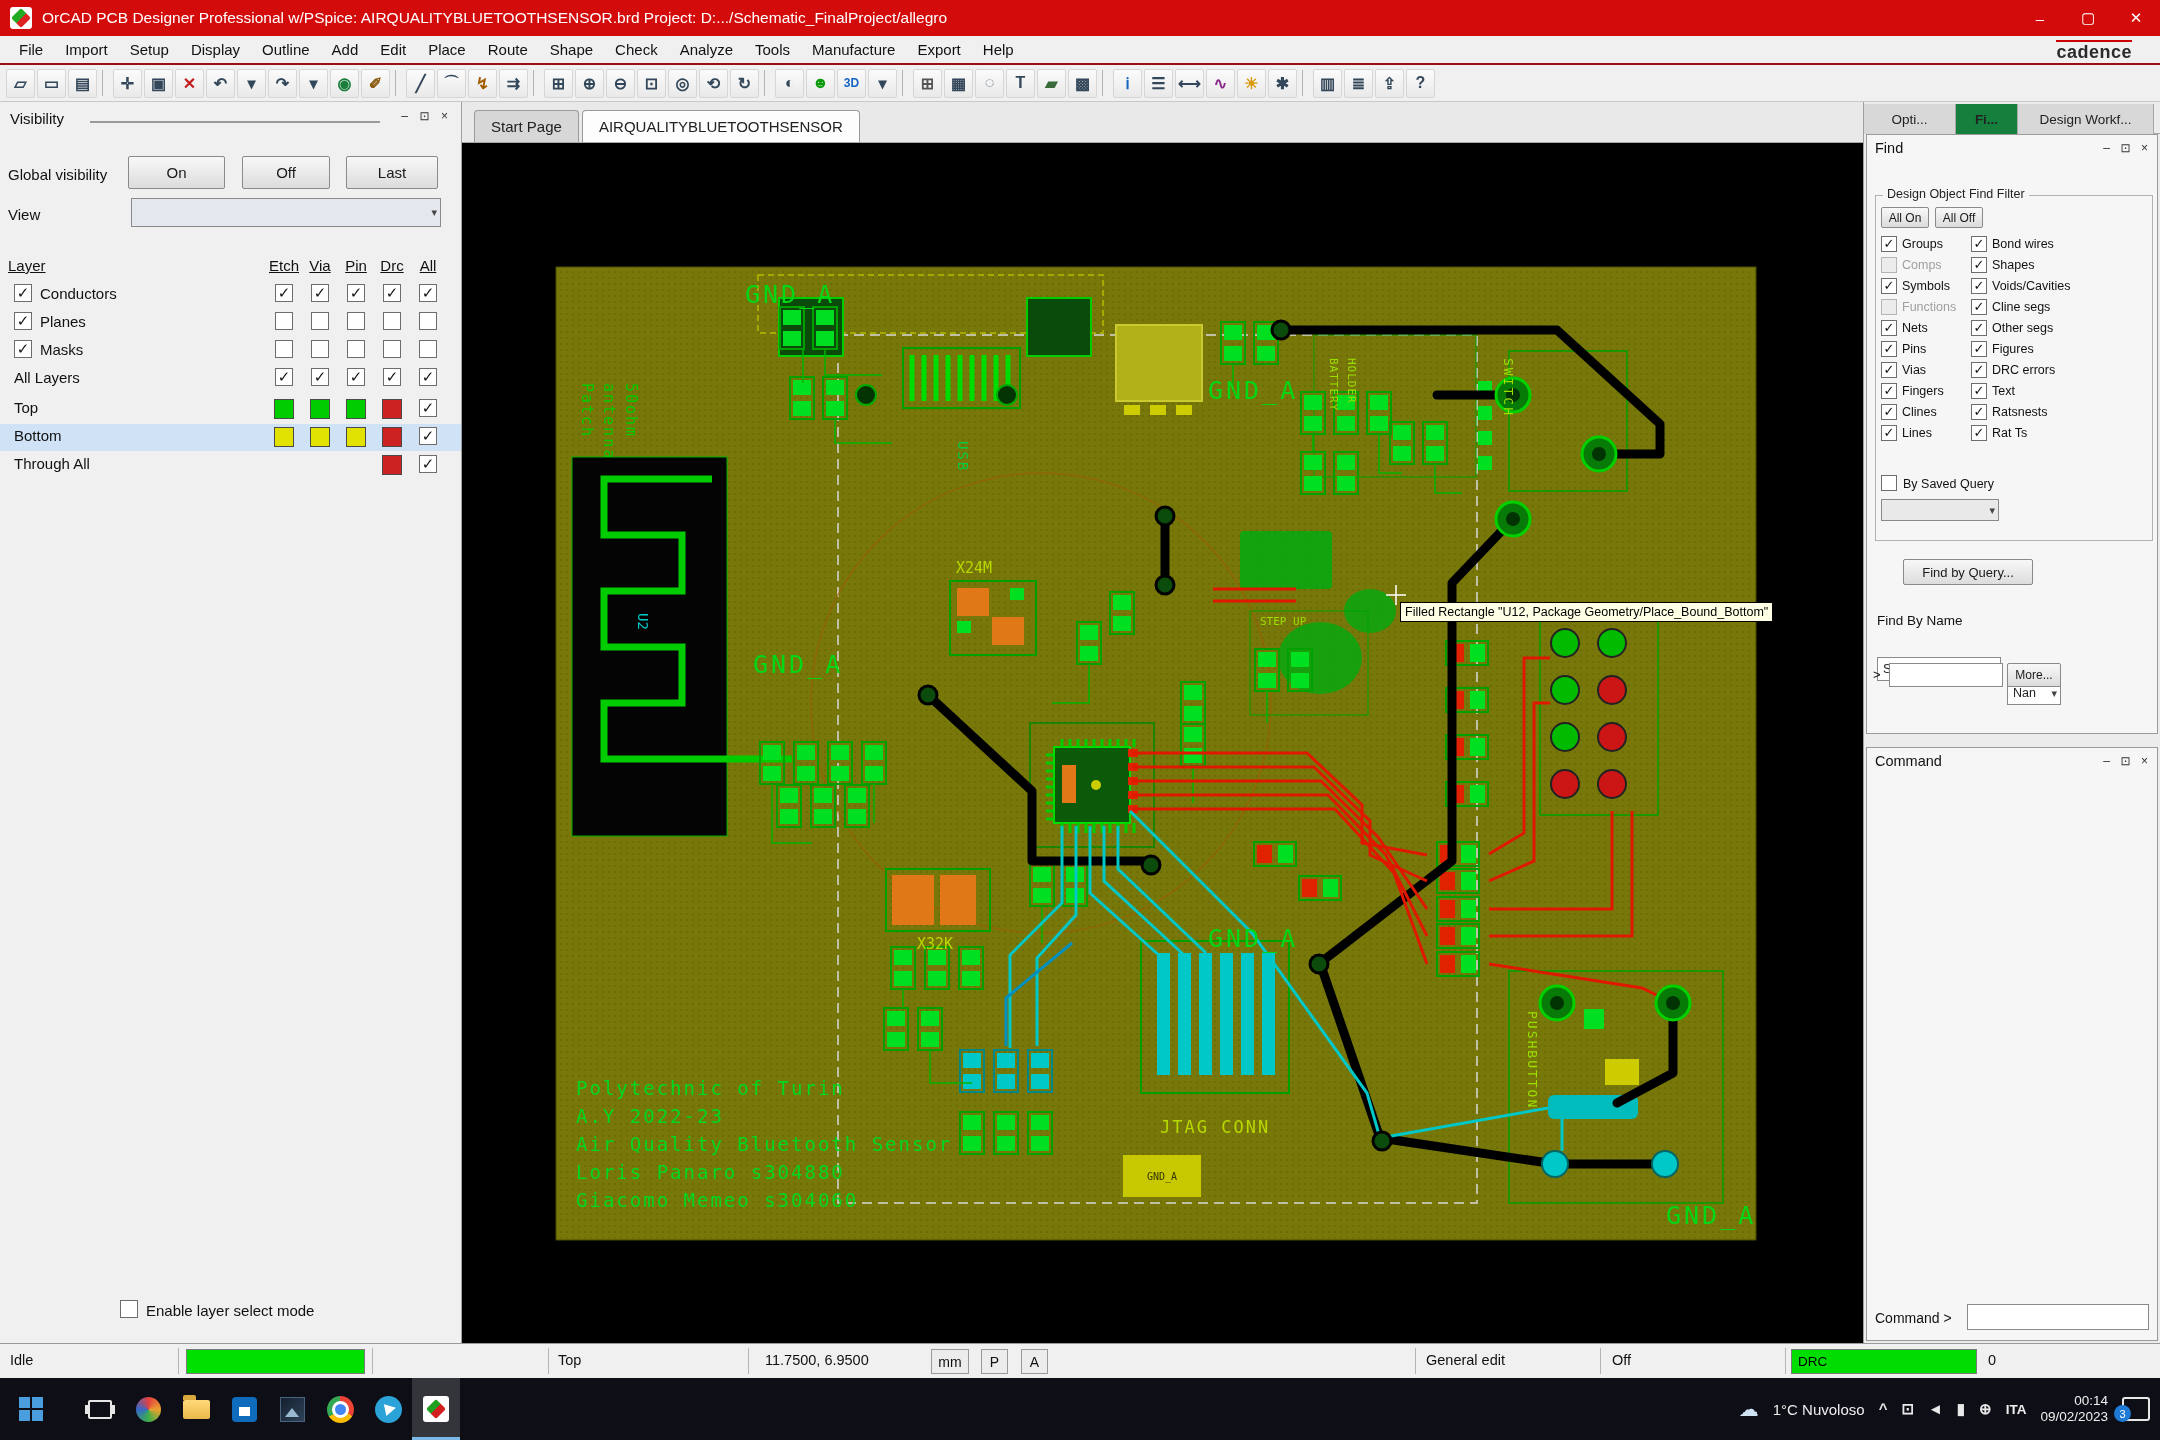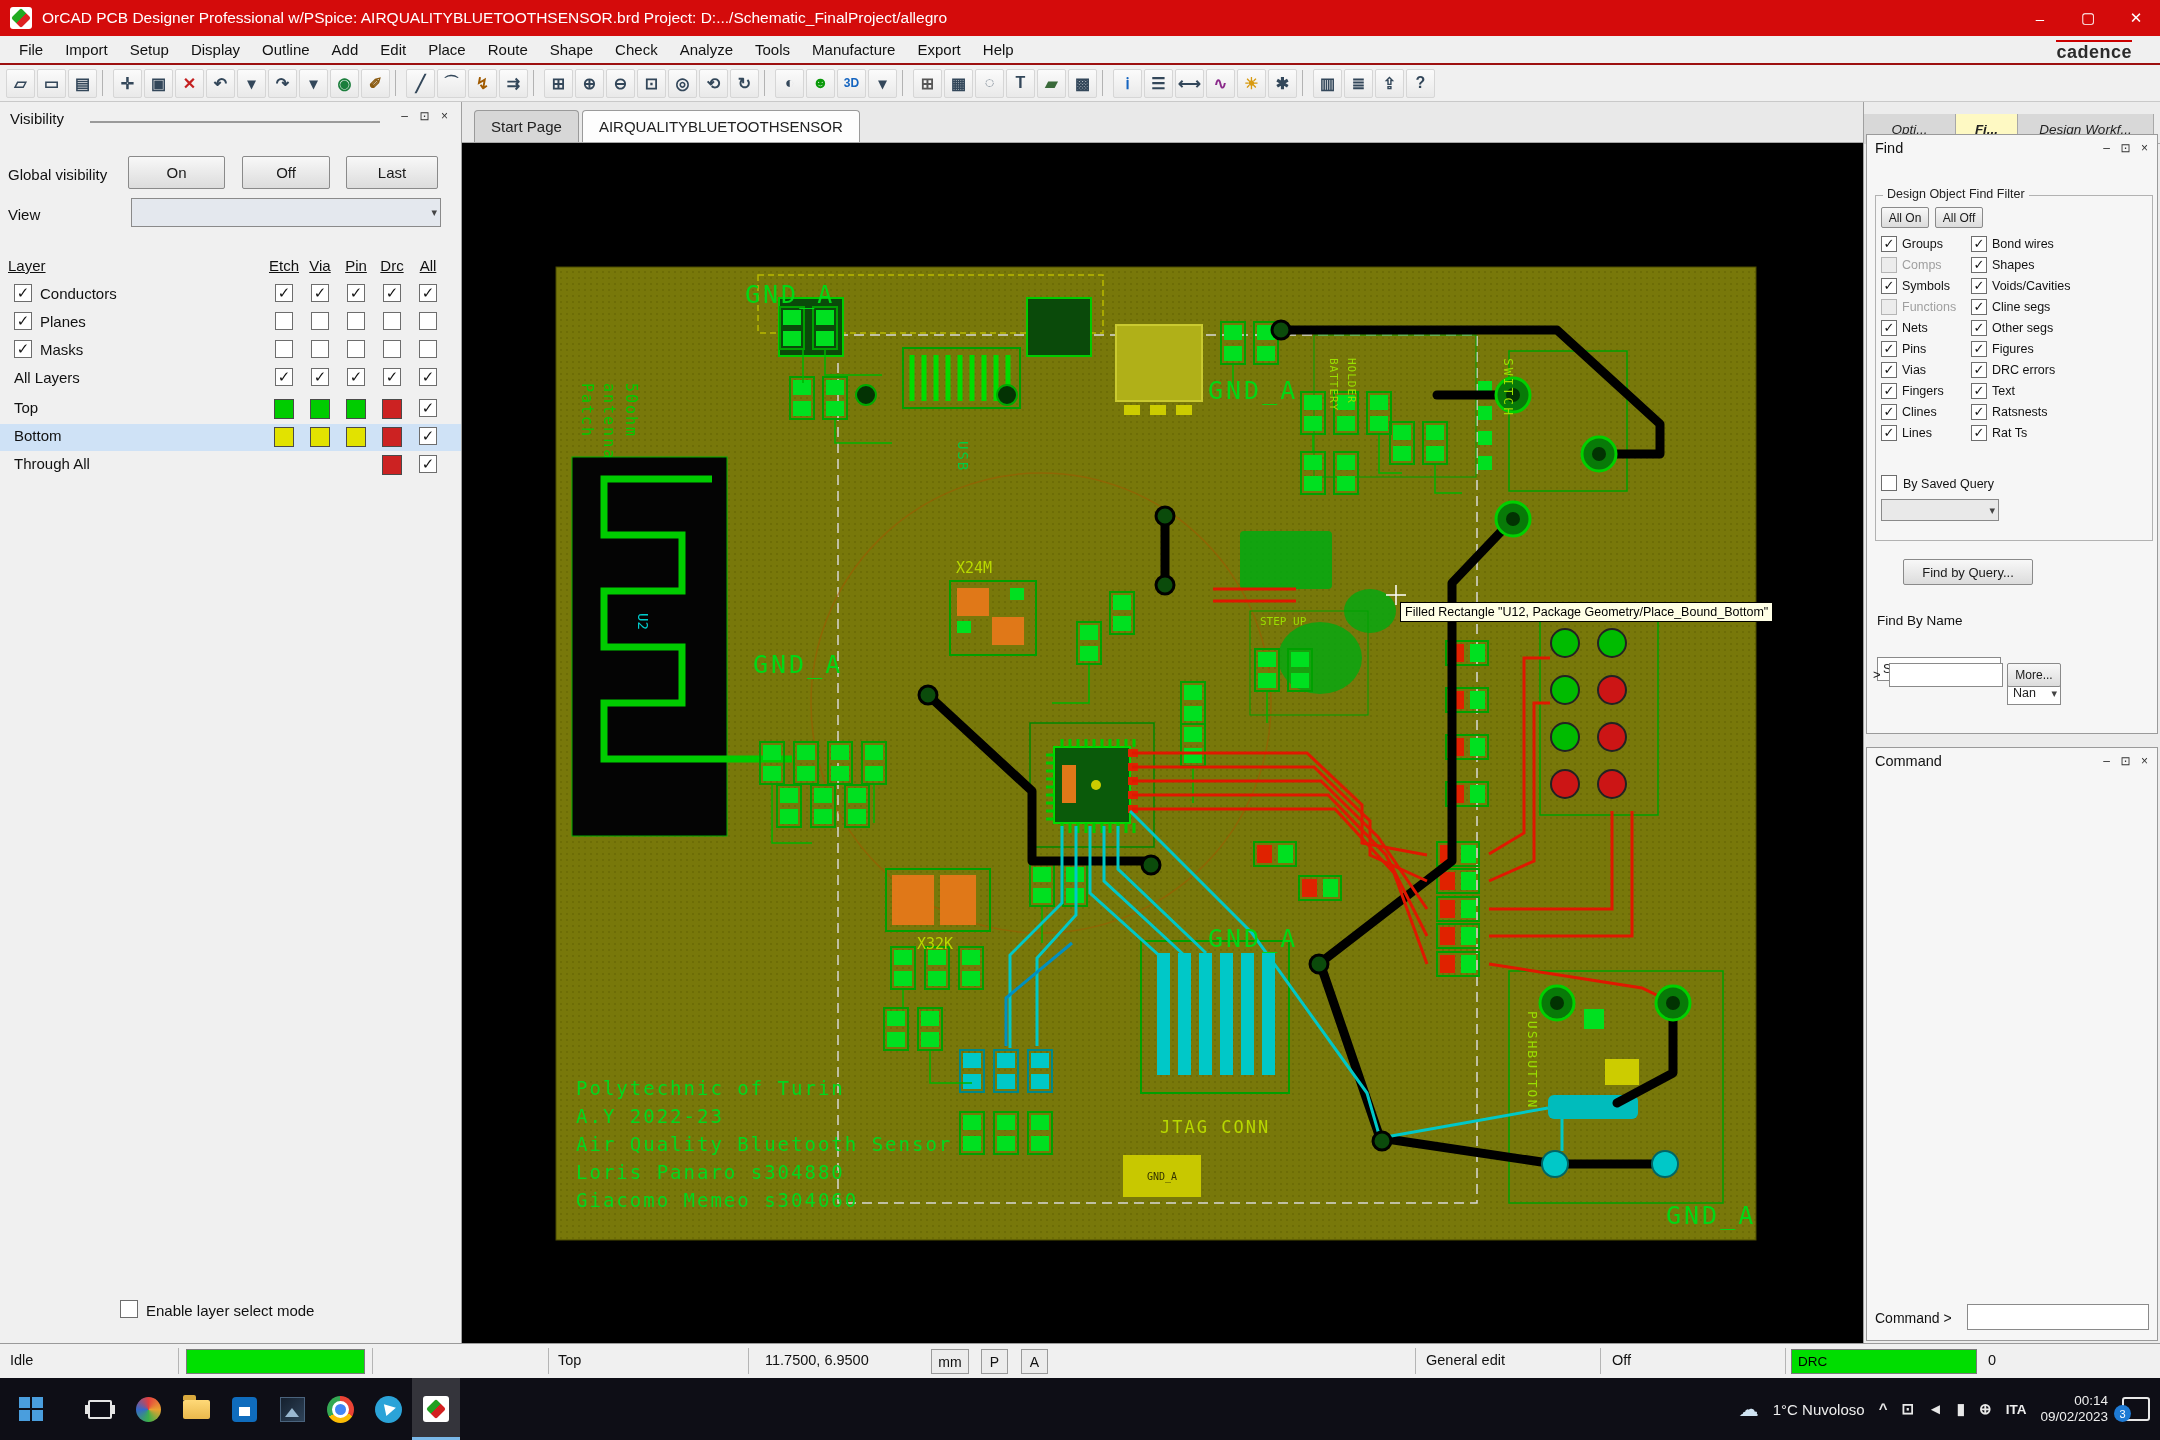--- a/index.html
+++ b/index.html
@@ -51,24 +51,24 @@
   .tabstrip{position:absolute;left:0;top:0;width:100%;height:41px;background:#e9e9e9;border-bottom:1px solid #a8a8a8;
     display:flex;align-items:flex-end;padding-left:12px;gap:3px;box-sizing:border-box;}
   .dtab{height:31px;padding:0 16px;display:flex;align-items:center;font-size:15px;background:#d7d7d7;
     border:1px solid #9a9a9a;border-bottom:none;border-radius:4px 4px 0 0;color:#222;}
   .dtab[data-active="true"]{background:#fdfdfd;}
   .canvas{position:absolute;left:0;top:41px;width:1401px;height:1200px;background:#000;overflow:hidden;}
   .tooltip{position:absolute;left:938px;top:459px;background:#ffffe6;border:1px solid #000;color:#000;
     font-size:12.5px;line-height:18px;padding:0 4px;white-space:nowrap;}
   
   .rightpanel{position:absolute;left:1863px;top:102px;width:297px;height:1241px;background:#ececec;border-left:1px solid #a0a0a0;box-sizing:border-box;}
-  .rtabs{position:absolute;left:0;top:12px;width:100%;height:30px;display:flex;border-bottom:1px solid #a8a8a8;box-sizing:border-box;font-style:italic;}
+  .rtabs{position:absolute;left:0;top:2px;width:100%;height:30px;display:flex;border-bottom:1px solid #a8a8a8;box-sizing:border-box;}
   .rtab{height:30px;display:flex;align-items:center;justify-content:center;font-size:13.5px;color:#222;
     background:#d8d8d8;border-right:1px solid #a8a8a8;padding:0 8px;box-sizing:border-box;}
-  .rtab[data-active="true"]{background:#fef9c3;font-weight:bold;}
+  .rtab[data-active="true"]{background:#15803d;font-weight:bold;}
   .subpanel{position:absolute;left:2px;width:292px;background:#f6f6f6;border:1px solid #9a9a9a;box-sizing:border-box;font-size:13px;color:#111;}
   .phead{position:absolute;left:8px;top:5px;font-size:14.5px;}
   .pbtns{position:absolute;right:4px;top:4px;display:flex;gap:2px;}
   .groupbox{position:absolute;border:1px solid #b2b2b2;}
   .glabel{position:absolute;background:#f6f6f6;padding:0 4px;font-size:12.5px;color:#222;}
   .find-col{position:absolute;display:flex;flex-direction:column;gap:4px;}
   .find-item{display:flex;align-items:center;gap:5px;height:17px;}
   .find-label{font-size:12.5px;}
   .find-label[data-disabled="true"]{color:#9f9f9f;}
   .cmdbox{position:absolute;background:#fff;border:1px solid #8a8a8a;font-size:14px;color:#111;padding:5px 6px;box-sizing:border-box;line-height:21px;}

